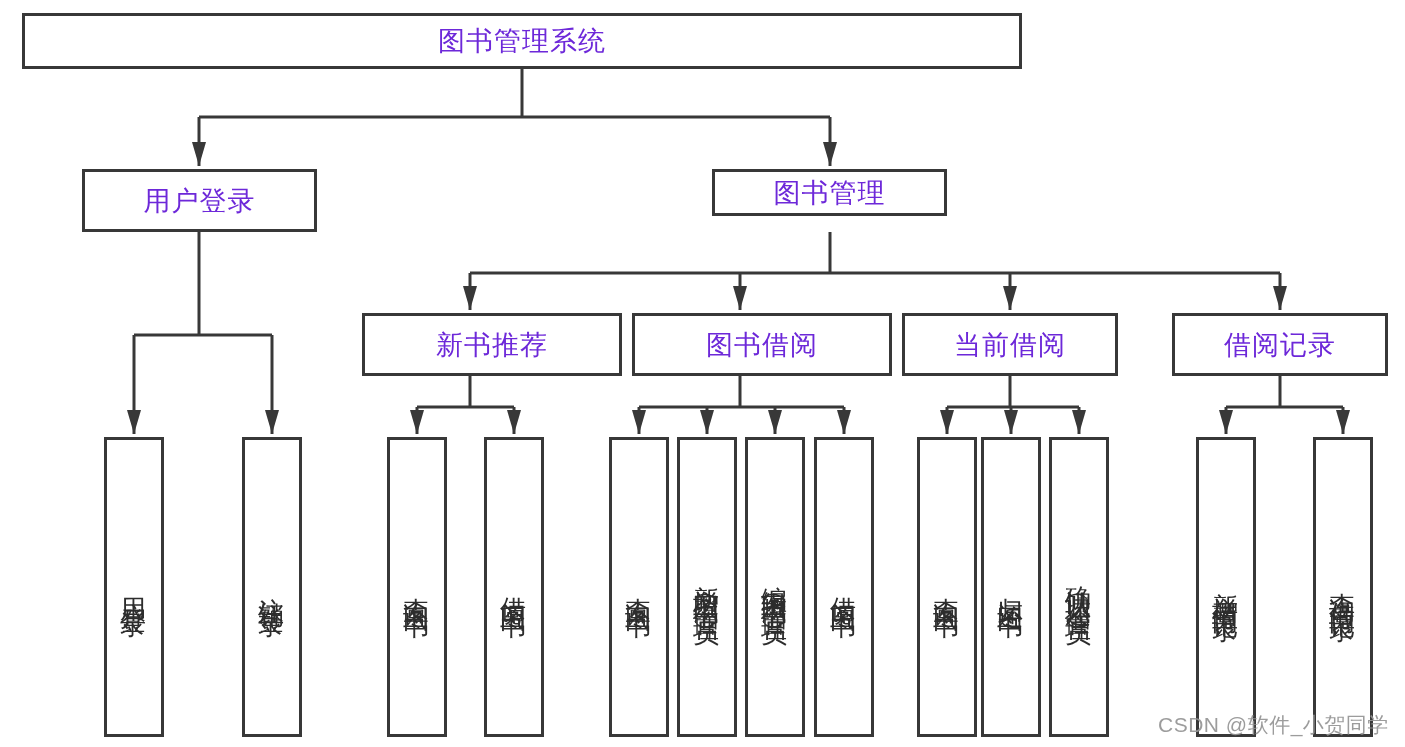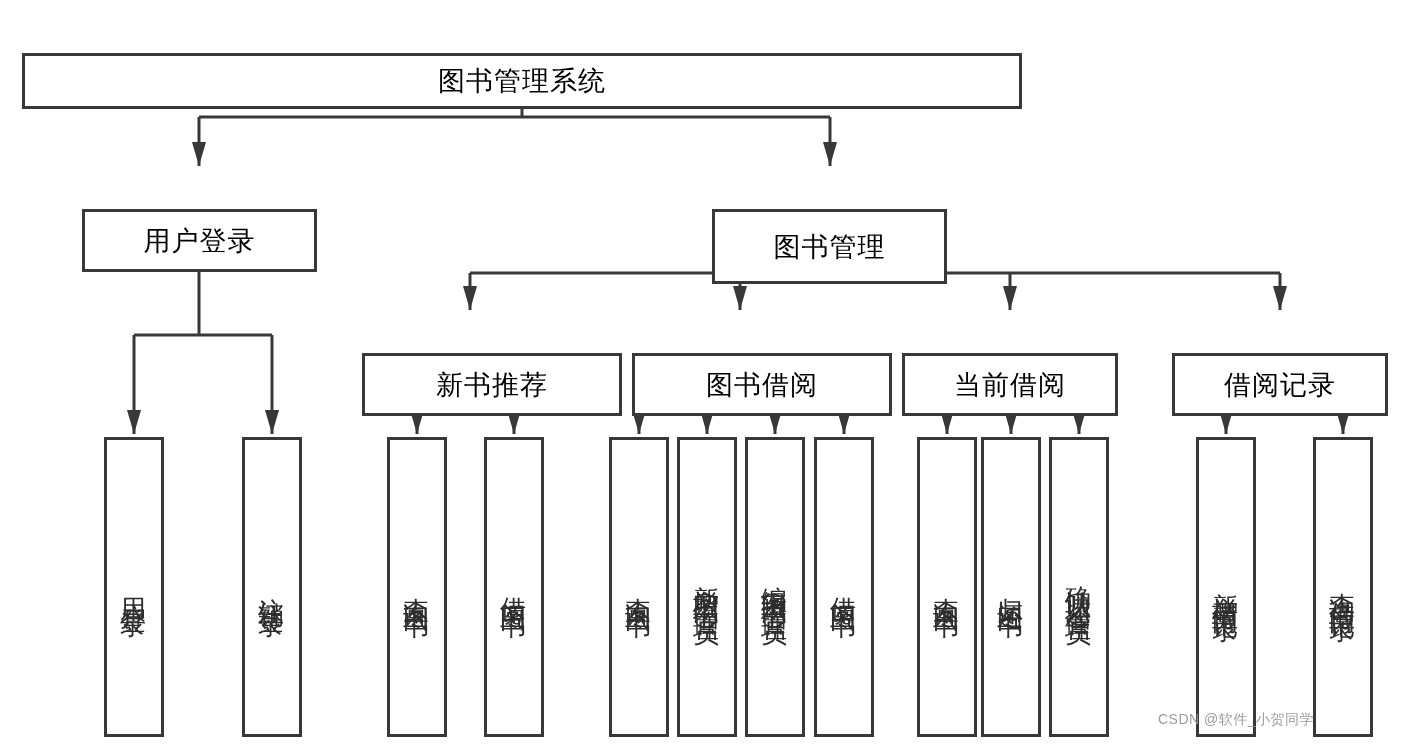--- a/index.html
+++ b/index.html
@@ -10,40 +10,39 @@
     font-family:"Liberation Sans","DejaVu Sans",sans-serif;
     overflow:hidden;
   }
   #edges{position:absolute;left:0;top:0;pointer-events:none;}
   .hbox{
     position:absolute;
     box-sizing:border-box;
     border:3px solid #383838;
     background:#ffffff;
     display:flex;align-items:center;justify-content:center;
-    font-size:27px;color:#000000;
+    font-size:27px;color:#6d28d9;
     letter-spacing:1px;
     white-space:nowrap;
-    margin-top:40px;
   }
   .vbox{
     position:absolute;
     box-sizing:border-box;
     width:60px;height:300px;
     border:3px solid #383838;
     background:#ffffff;
     display:flex;align-items:center;justify-content:center;
     writing-mode:vertical-rl;
     text-orientation:mixed;
     font-size:26px;letter-spacing:5px;color:#2d2d2d;
   }
   #watermark{
     position:absolute;
     left:1158px;top:711px;
-    font-size:14px;
+    font-size:21px;
     color:rgba(148,148,148,0.92);
     letter-spacing:0.5px;
     white-space:nowrap;
     z-index:6;
   }
 </style>
 </head>
 <body>
 
 <div id="stage">
@@ -87,21 +86,21 @@
 
       <path d="M1280,376 V407 M1226,407 H1343"></path>
       <line x1="1226" y1="407" x2="1226" y2="434" marker-end="url(#arrow)"></line>
       <line x1="1343" y1="407" x2="1343" y2="434" marker-end="url(#arrow)"></line>
     </g>
   </svg>
 
   <div class="hbox" style="left:22px;top:13px;width:1000px;height:56px">图书管理系统</div>
 
   <div class="hbox" style="left:82px;top:169px;width:235px;height:63px">用户登录</div>
-  <div class="hbox" style="left:712px;top:169px;width:235px;height:75px">图书管理</div>
+  <div class="hbox" style="left:712px;top:169px;width:235px;height:47px">图书管理</div>
 
   <div class="hbox" style="left:362px;top:313px;width:260px;height:63px">新书推荐</div>
   <div class="hbox" style="left:632px;top:313px;width:260px;height:63px">图书借阅</div>
   <div class="hbox" style="left:902px;top:313px;width:216px;height:63px">当前借阅</div>
   <div class="hbox" style="left:1172px;top:313px;width:216px;height:63px">借阅记录</div>
 
   <div class="vbox" style="left:104px;top:437px">用户登录</div>
   <div class="vbox" style="left:242px;top:437px">注销登录</div>
 
   <div class="vbox" style="left:387px;top:437px">查询图书</div>

